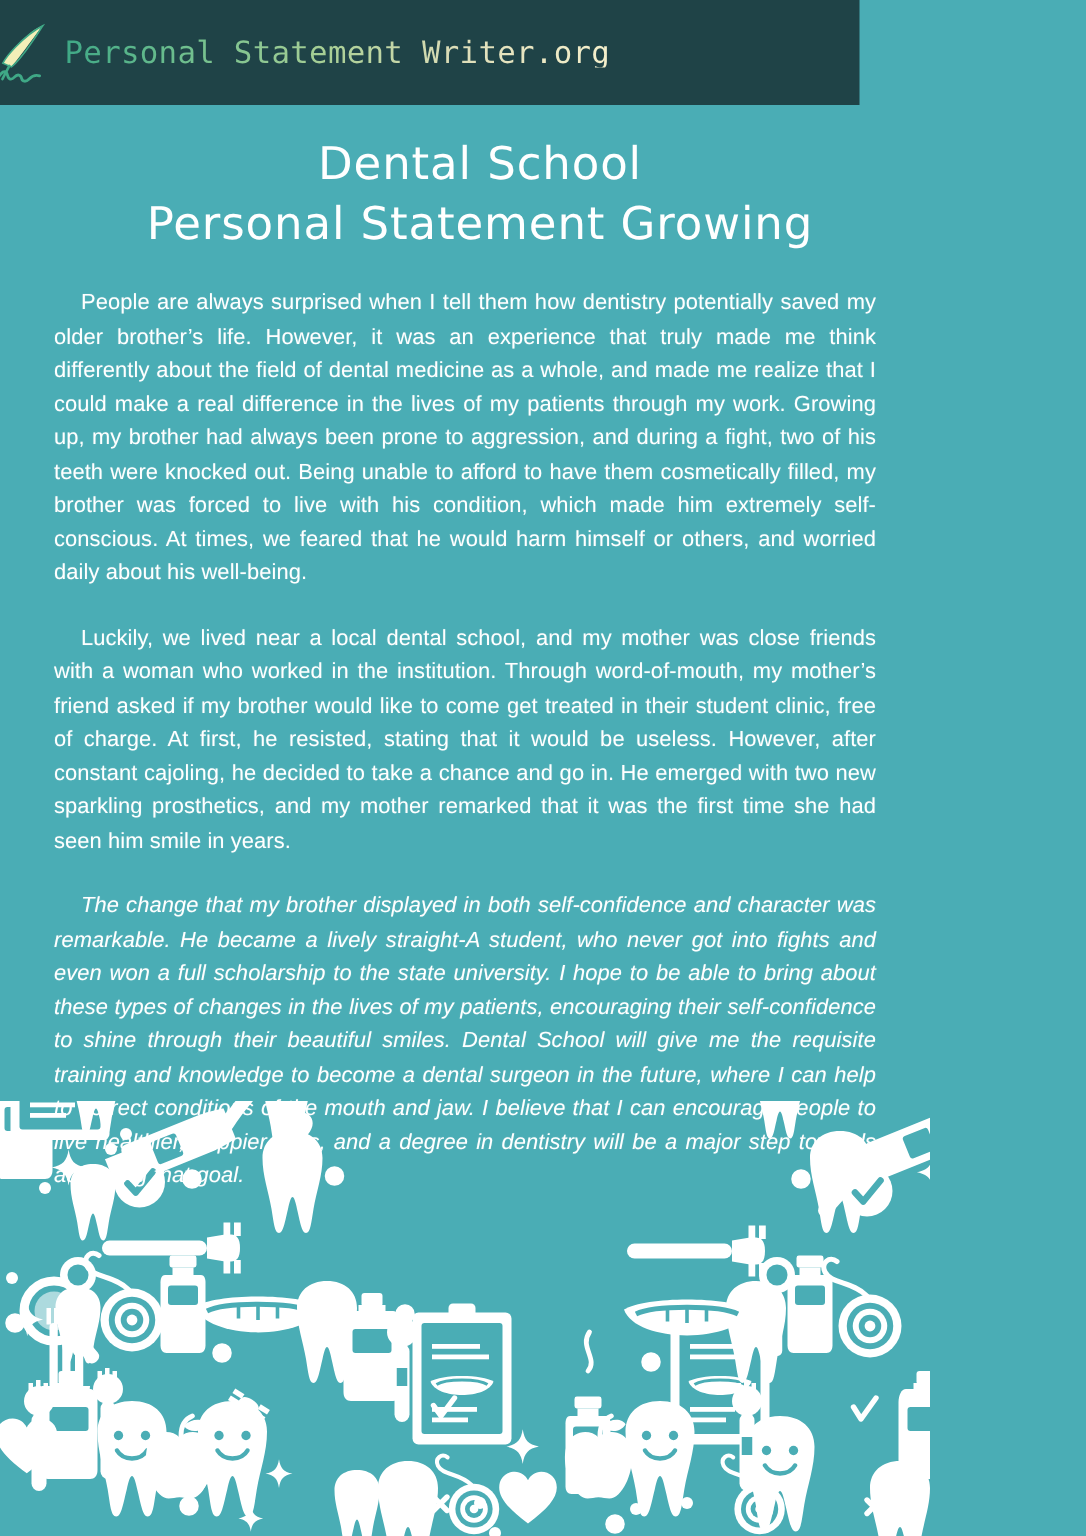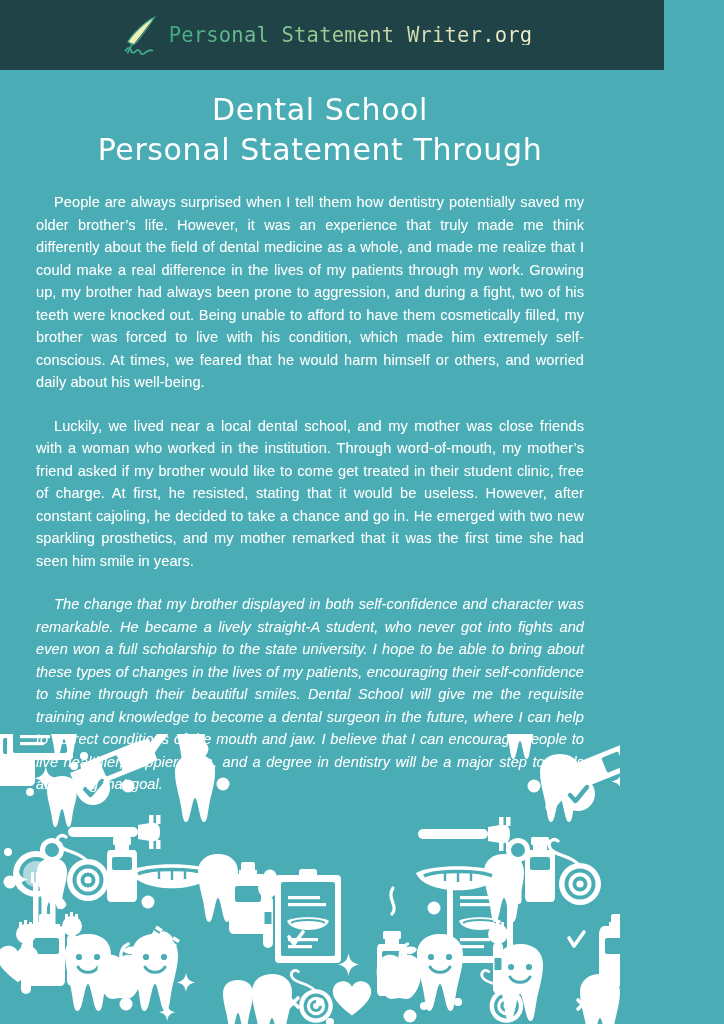--- a/index.html
+++ b/index.html
@@ -5,23 +5,23 @@
   * { margin:0; padding:0; box-sizing:border-box; }
   html, body {
     width:724px; height:1024px;
     font-family:"Liberation Sans", sans-serif;
     overflow:hidden;
   }
   body { background:#4aadb5; position:relative; }
 
   
   .site-header{
-    position:absolute; left:0; top:0; width:664px; height:70px;
+    position:absolute; left:0; top:0; width:573px; height:70px;
     background:#1f4347;
-    display:flex; align-items:center; justify-content:center;
+    display:flex; align-items:center; 
   }
   .logo-wrap{ display:flex; align-items:center; gap:9px; transform:translateX(-6px); }
   .quill-icon{ width:40px; height:42px; display:block; flex:0 0 auto; }
   .logo-text{
     font-size:20.5px; letter-spacing:.2px; white-space:nowrap;
     font-family:"DejaVu Sans Mono", monospace;
     font-weight:400;
     background:linear-gradient(90deg,#3fa886 0%,#6fbf8e 22%,#a8cf95 48%,#ddddb8 72%,#f5f0cc 100%);
     -webkit-background-clip:text; background-clip:text;
     -webkit-text-fill-color:transparent; color:transparent;
@@ -83,21 +83,21 @@
       </svg>
     </span>
     <span class="logo-text">Personal Statement Writer.org</span>
   </div>
 </header>
 
 <main class="sheet">
 
   <h1 class="page-title">
     <span class="line line1">Dental School</span>
-    <span class="line line2">Personal Statement Through</span>
+    <span class="line line2">Personal Statement Growing</span>
   </h1>
 
   <article class="article">
     <p>People are always surprised when I tell them how dentistry potentially saved my older brother’s life. However, it was an experience that truly made me think differently about the field of dental medicine as a whole, and made me realize that I could make a real difference in the lives of my patients through my work. Growing up, my brother had always been prone to aggression, and during a fight, two of his teeth were knocked out. Being unable to afford to have them cosmetically filled, my brother was forced to live with his condition, which made him extremely self-conscious. At times, we feared that he would harm himself or others, and worried daily about his well-being.</p>
     <p>Luckily, we lived near a local dental school, and my mother was close friends with a woman who worked in the institution. Through word-of-mouth, my mother’s friend asked if my brother would like to come get treated in their student clinic, free of charge. At first, he resisted, stating that it would be useless. However, after constant cajoling, he decided to take a chance and go in. He emerged with two new sparkling prosthetics, and my mother remarked that it was the first time she had seen him smile in years.</p>
     <p>The change that my brother displayed in both self-confidence and character was remarkable. He became a lively straight-A student, who never got into fights and even won a full scholarship to the state university. I hope to be able to bring about these types of changes in the lives of my patients, encouraging their self-confidence to shine through their beautiful smiles. Dental School will give me the requisite training and knowledge to become a dental surgeon in the future, where I can help to correct conditions of the mouth and jaw. I believe that I can encourage people to live healthier, happier lives, and a degree in dentistry will be a major step towards achieving that goal.</p>
   </article>
 
   <div class="dental-pattern">
     <svg viewBox="0 0 724 290" preserveAspectRatio="none" aria-hidden="true">

